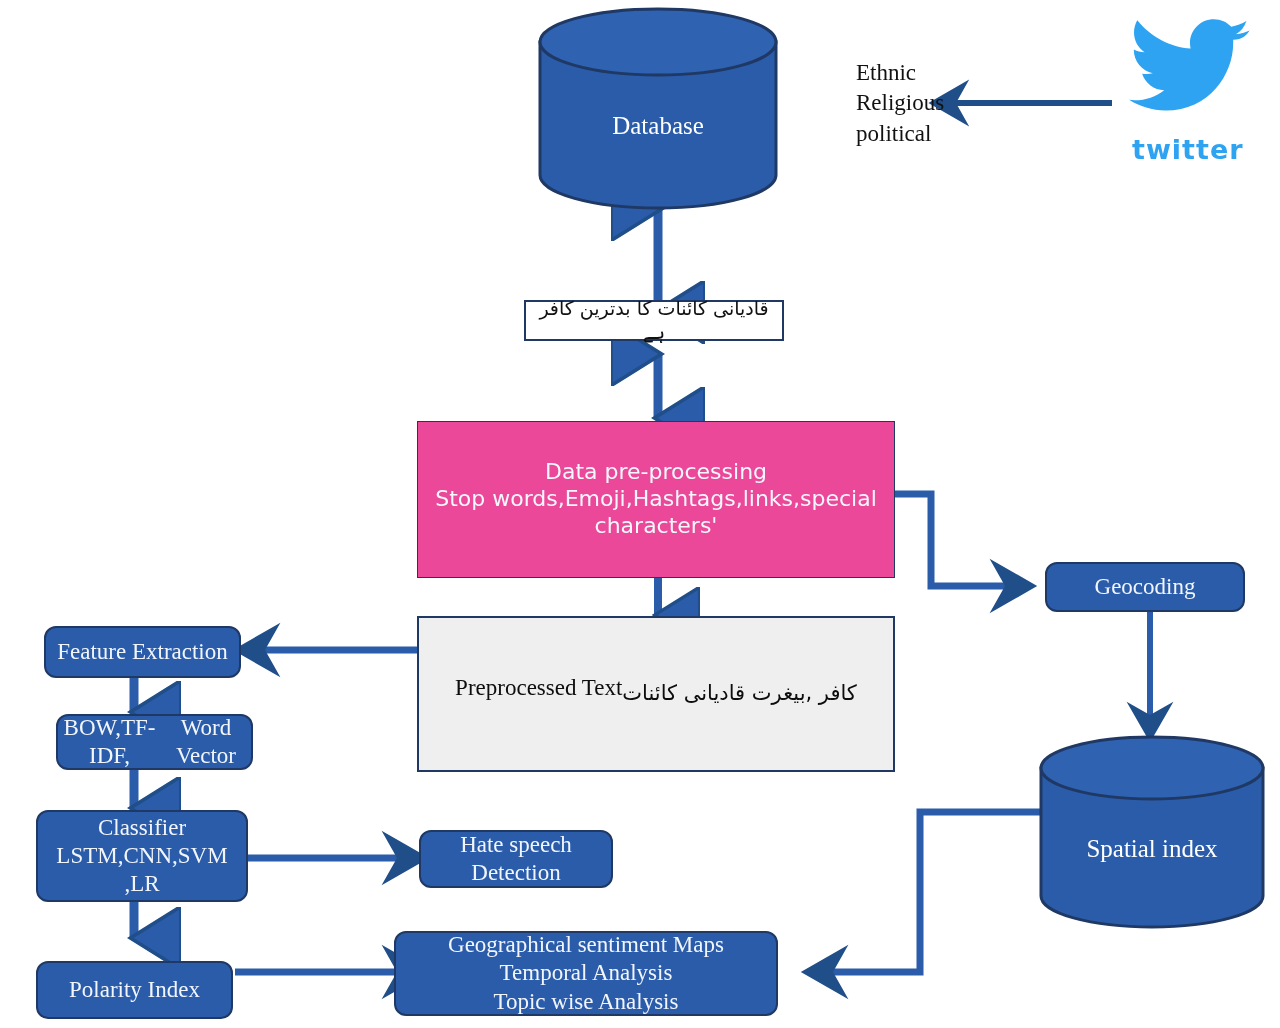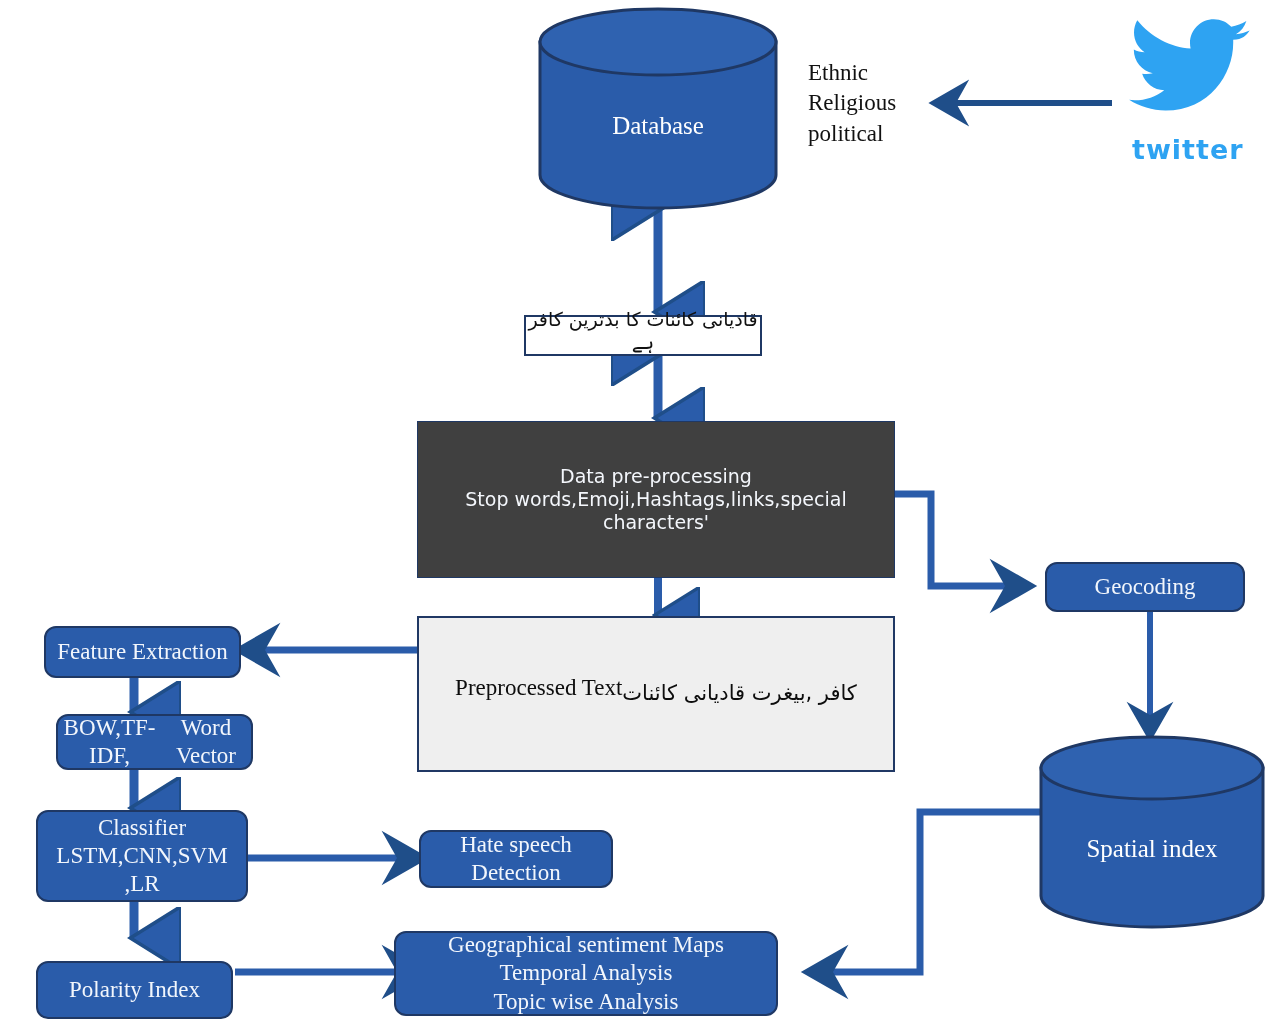--- a/index.html
+++ b/index.html
@@ -30,24 +30,24 @@
   
   .rounded {
     background: #2a5caa;
     border: 2px solid #1f3864;
     border-radius: 12px;
     font-size: 23px;
     color: #f2f6fc;
   }
   
   .bigbox {
-    background: #404040;
+    background: #ec4899;
     border: 1px solid #1f3864;
     font-family: "DejaVu Sans", sans-serif;
-    font-size: 19px;
+    font-size: 22px;
     color: #f4f7fc;
   }
   
   .greybox {
     background: #efefef;
     border: 2px solid #203864;
     color: #0d0d0d;
     font-size: 23px;
   }
   
@@ -87,21 +87,21 @@
   }
   svg.layer.behind { z-index: 1; }
   .tw-wordmark {
     position: absolute;
     font-family: "DejaVu Sans", sans-serif;
     font-weight: bold;
     font-size: 27px;
     color: #2ea3f2;
     letter-spacing: 1px;
   }
-  .line-1, .line-2, .line-3 { display: block; }
+  .line-1, .line-2, .line-3 { display: block; margin-left: 48px; }
 </style>
 </head>
 <body>
 
 <div id="canvas">
 
   <svg class="layer behind" viewBox="0 0 1280 1028">
     <defs>
       <marker id="arrowEnd" markerWidth="9" markerHeight="9" refX="5.6" refY="4.5" orient="auto" markerUnits="strokeWidth">
         <path d="M0.4,0.6 L7.2,4.5 L0.4,8.4 L2.6,4.5 Z" fill="#1f4e89"></path>
@@ -189,21 +189,21 @@
       <path fill="#2ea3f2" d="M62.8,7.6c-2.2,1-4.6,1.7-7.1,2c2.6-1.5,4.5-4,5.4-6.9c-2.4,1.4-5,2.4-7.8,3
         c-2.2-2.4-5.4-3.9-9-3.9c-6.8,0-12.3,5.5-12.3,12.3c0,1,0.1,1.9,0.3,2.8C22,16.4,11.7,10.8,4.8,2.3
         C3.7,4.2,3.1,6.4,3.1,8.7c0,4.3,2.2,8,5.5,10.2c-2,-0.1-3.9-0.6-5.6-1.5c0,0.1,0,0.1,0,0.2c0,6,4.2,10.9,9.8,12.1
         c-1,0.3-2.1,0.4-3.2,0.4c-0.8,0-1.6-0.1-2.3-0.2c1.6,4.9,6.1,8.4,11.4,8.5c-4.2,3.3-9.5,5.2-15.2,5.2
         c-1,0-2-0.1-2.9-0.2c5.4,3.5,11.9,5.5,18.8,5.5c22.6,0,34.9-18.7,34.9-34.9c0-0.5,0-1.1,0-1.6
         C59,12.3,61.1,10.1,62.8,7.6z"></path>
     </svg>
   </div>
   <div class="tw-wordmark" style="left:1132px; top:134px; z-index:2;">twitter</div>
 
-  <div class="node whitebox urdu" style="left:524px; top:315px; width:238px; height:41px; z-index:2;align-items:flex-end;">
+  <div class="node whitebox urdu" style="left:524px; top:300px; width:260px; height:41px; z-index:2;">
     <span>قادیانی کائنات کا بدترین کافر ہے</span>
   </div>
 
   <div class="node bigbox" style="left:417px; top:421px; width:478px; height:157px; flex-direction:column; z-index:2;">
     <span>Data pre-processing</span>
     <span>Stop words,Emoji,Hashtags,links,special</span>
     <span>characters'</span>
   </div>
 
   <div class="node greybox" style="left:417px; top:616px; width:478px; height:156px; z-index:2;">

